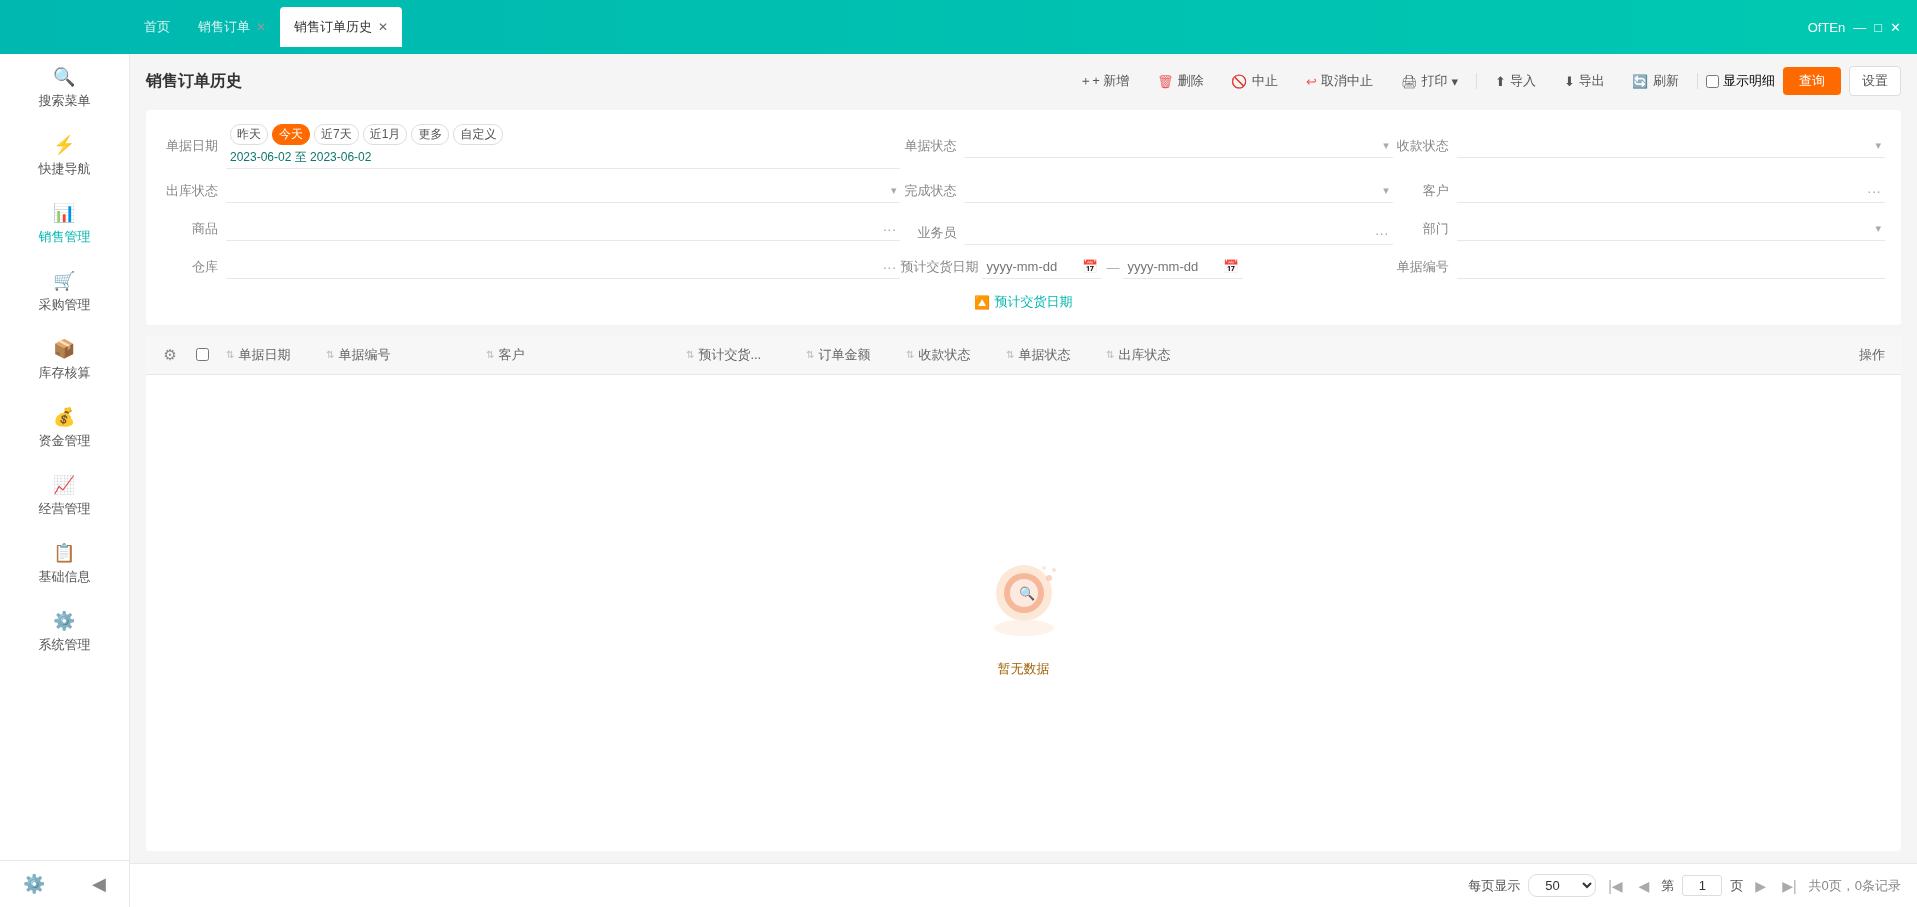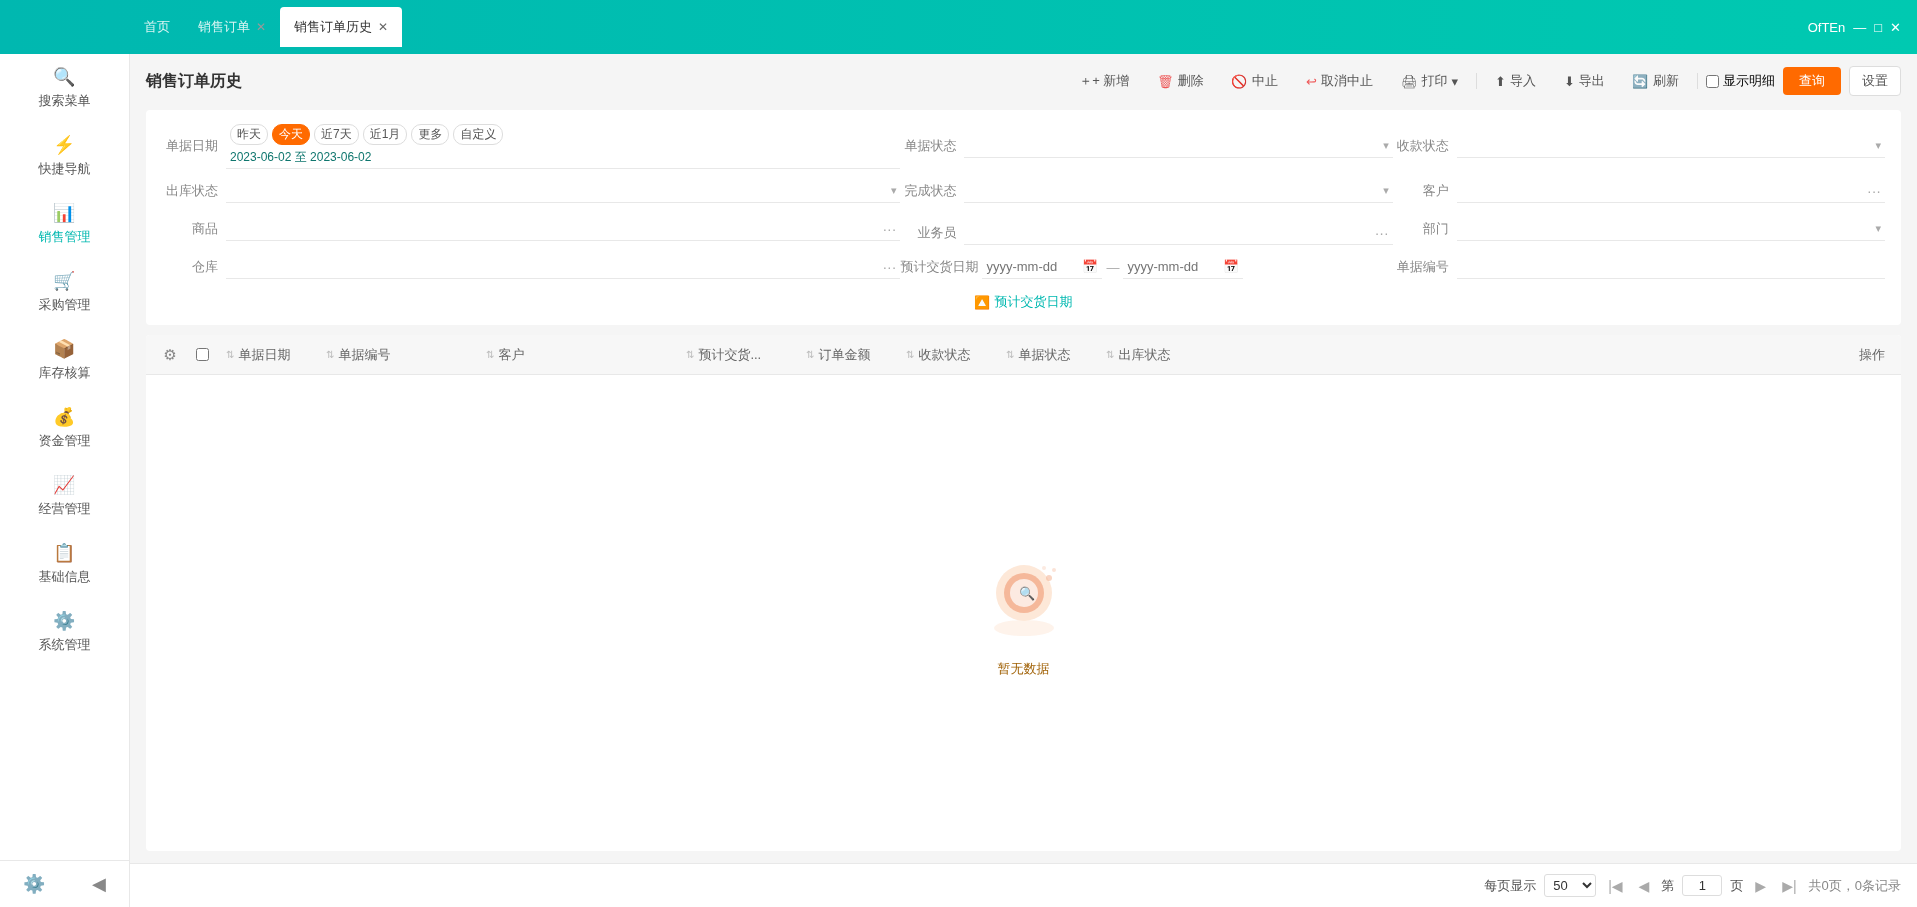--- a/index.html
+++ b/index.html
@@ -295,22 +295,22 @@
       align-items: center;
       justify-content: flex-end;
       padding: 0 16px;
       gap: 8px;
       color: #555;
       font-size: 13px;
       flex-shrink: 0;
     }
     .page-select {
       border: 1px solid #ddd;
-      border-radius: 3px;
-      padding: 2px 4px;
+      border-radius: 9px;
+      padding: 2px 12px;
       background: #fff;
       color: #333;
     }
     .page-input {
       border: 1px solid #ddd;
       border-radius: 3px;
       width: 40px;
       text-align: center;
       padding: 2px 4px;
       color: #333;

